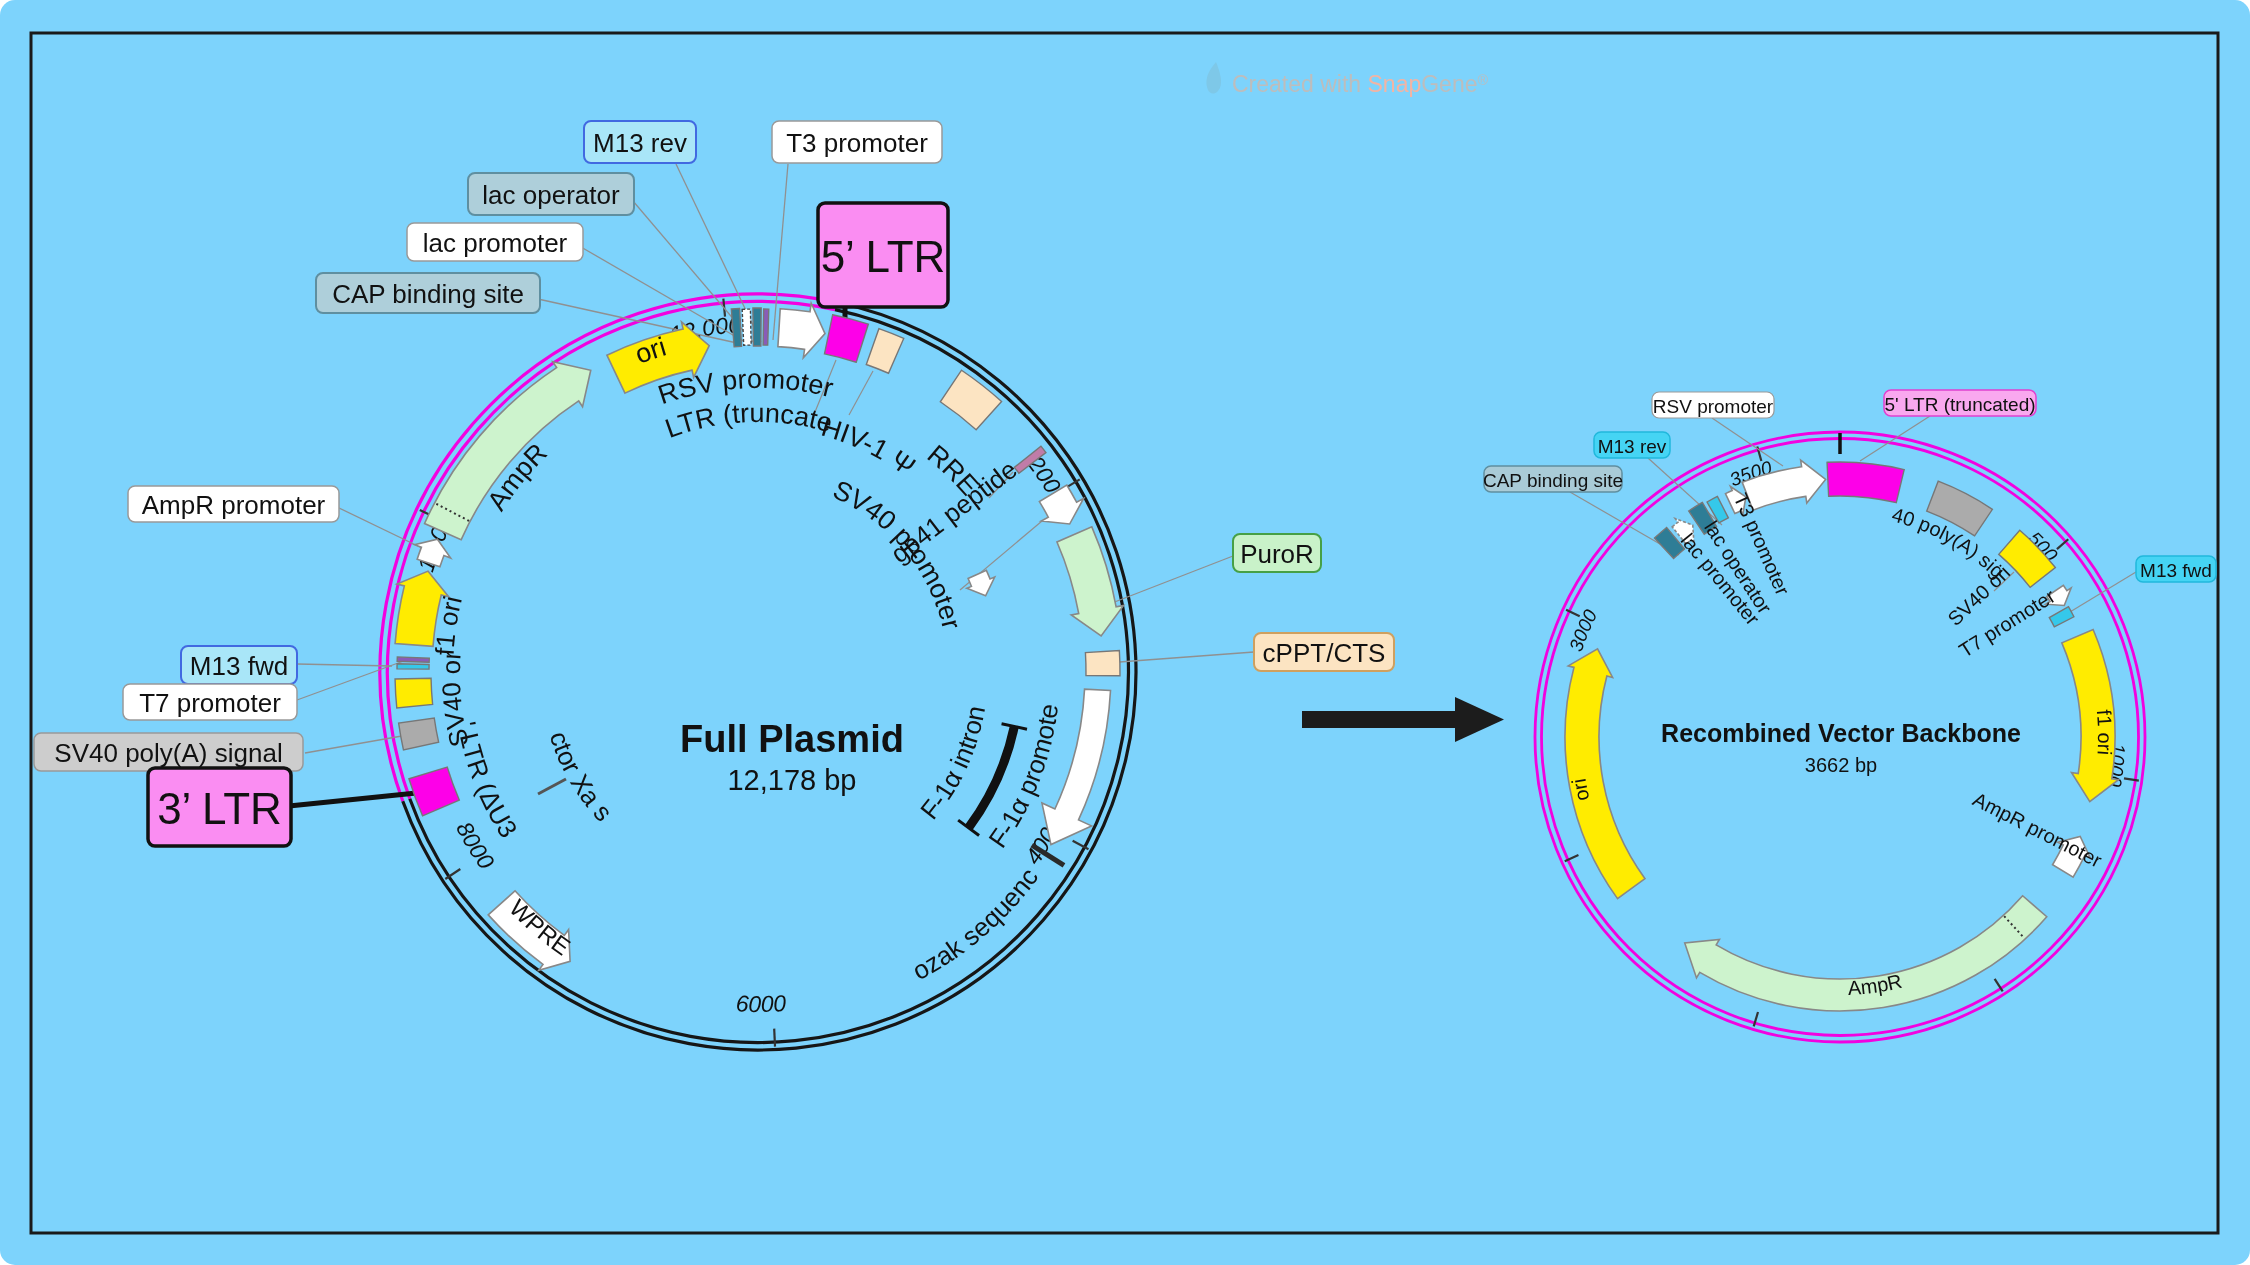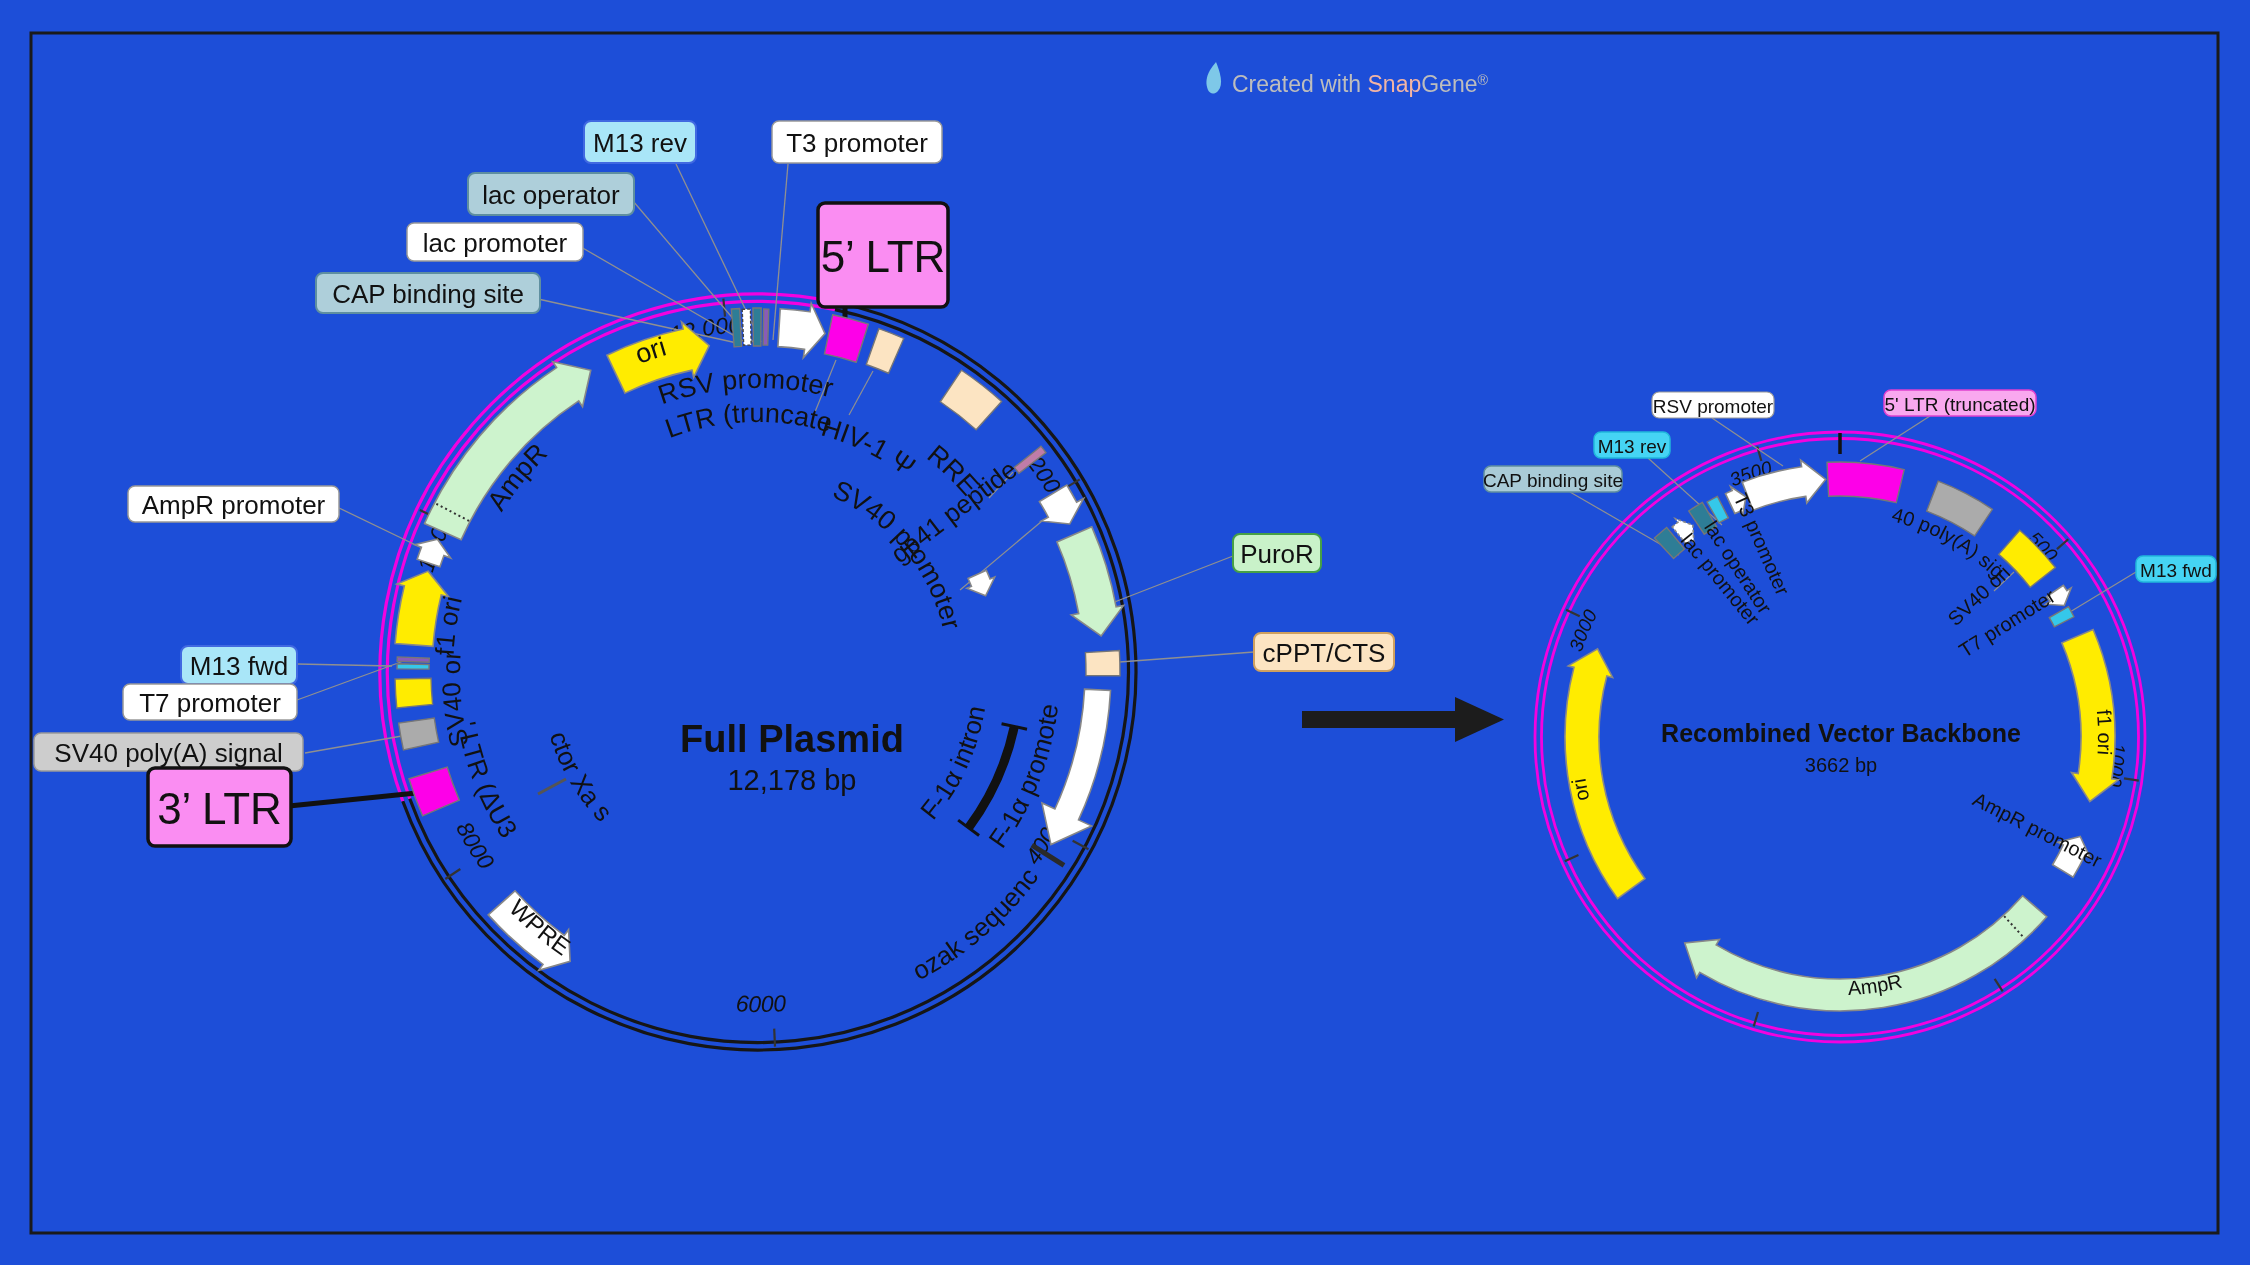--- a/index.html
+++ b/index.html
@@ -1,17 +1,17 @@
 <!DOCTYPE html>
 <html><head>
 <meta charset="utf-8">
 <style>
   html,body{margin:0;padding:0;background:#ffffff;}
-  .stage{width:2250px;height:1265px;position:relative;background:#1d4ed8;
-         font-family:"Liberation Sans","DejaVu Sans",sans-serif;}
+  .stage{width:2250px;height:1265px;position:relative;background:#7dd3fc;
+         font-family:"Liberation Sans","DejaVu Sans",sans-serif;border-radius:15px;}
   svg text{font-family:"Liberation Sans","DejaVu Sans",sans-serif;}
 </style>
 </head>
 <body>
 
 <div class="stage">
   <svg id="figure" width="2250" height="1265" viewBox="0 0 2250 1265" xmlns="http://www.w3.org/2000/svg" xmlns:xlink="http://www.w3.org/1999/xlink">
       <rect x="31" y="33" width="2187" height="1200" fill="none" stroke="#1a1a1a" stroke-width="3"></rect>
       <g>
         <path d="M1208,90 C1203,78 1211,68 1216,62 C1220,72 1224,84 1218,91 C1214,95 1210,94 1208,90Z" fill="#7ec8e8"></path>

